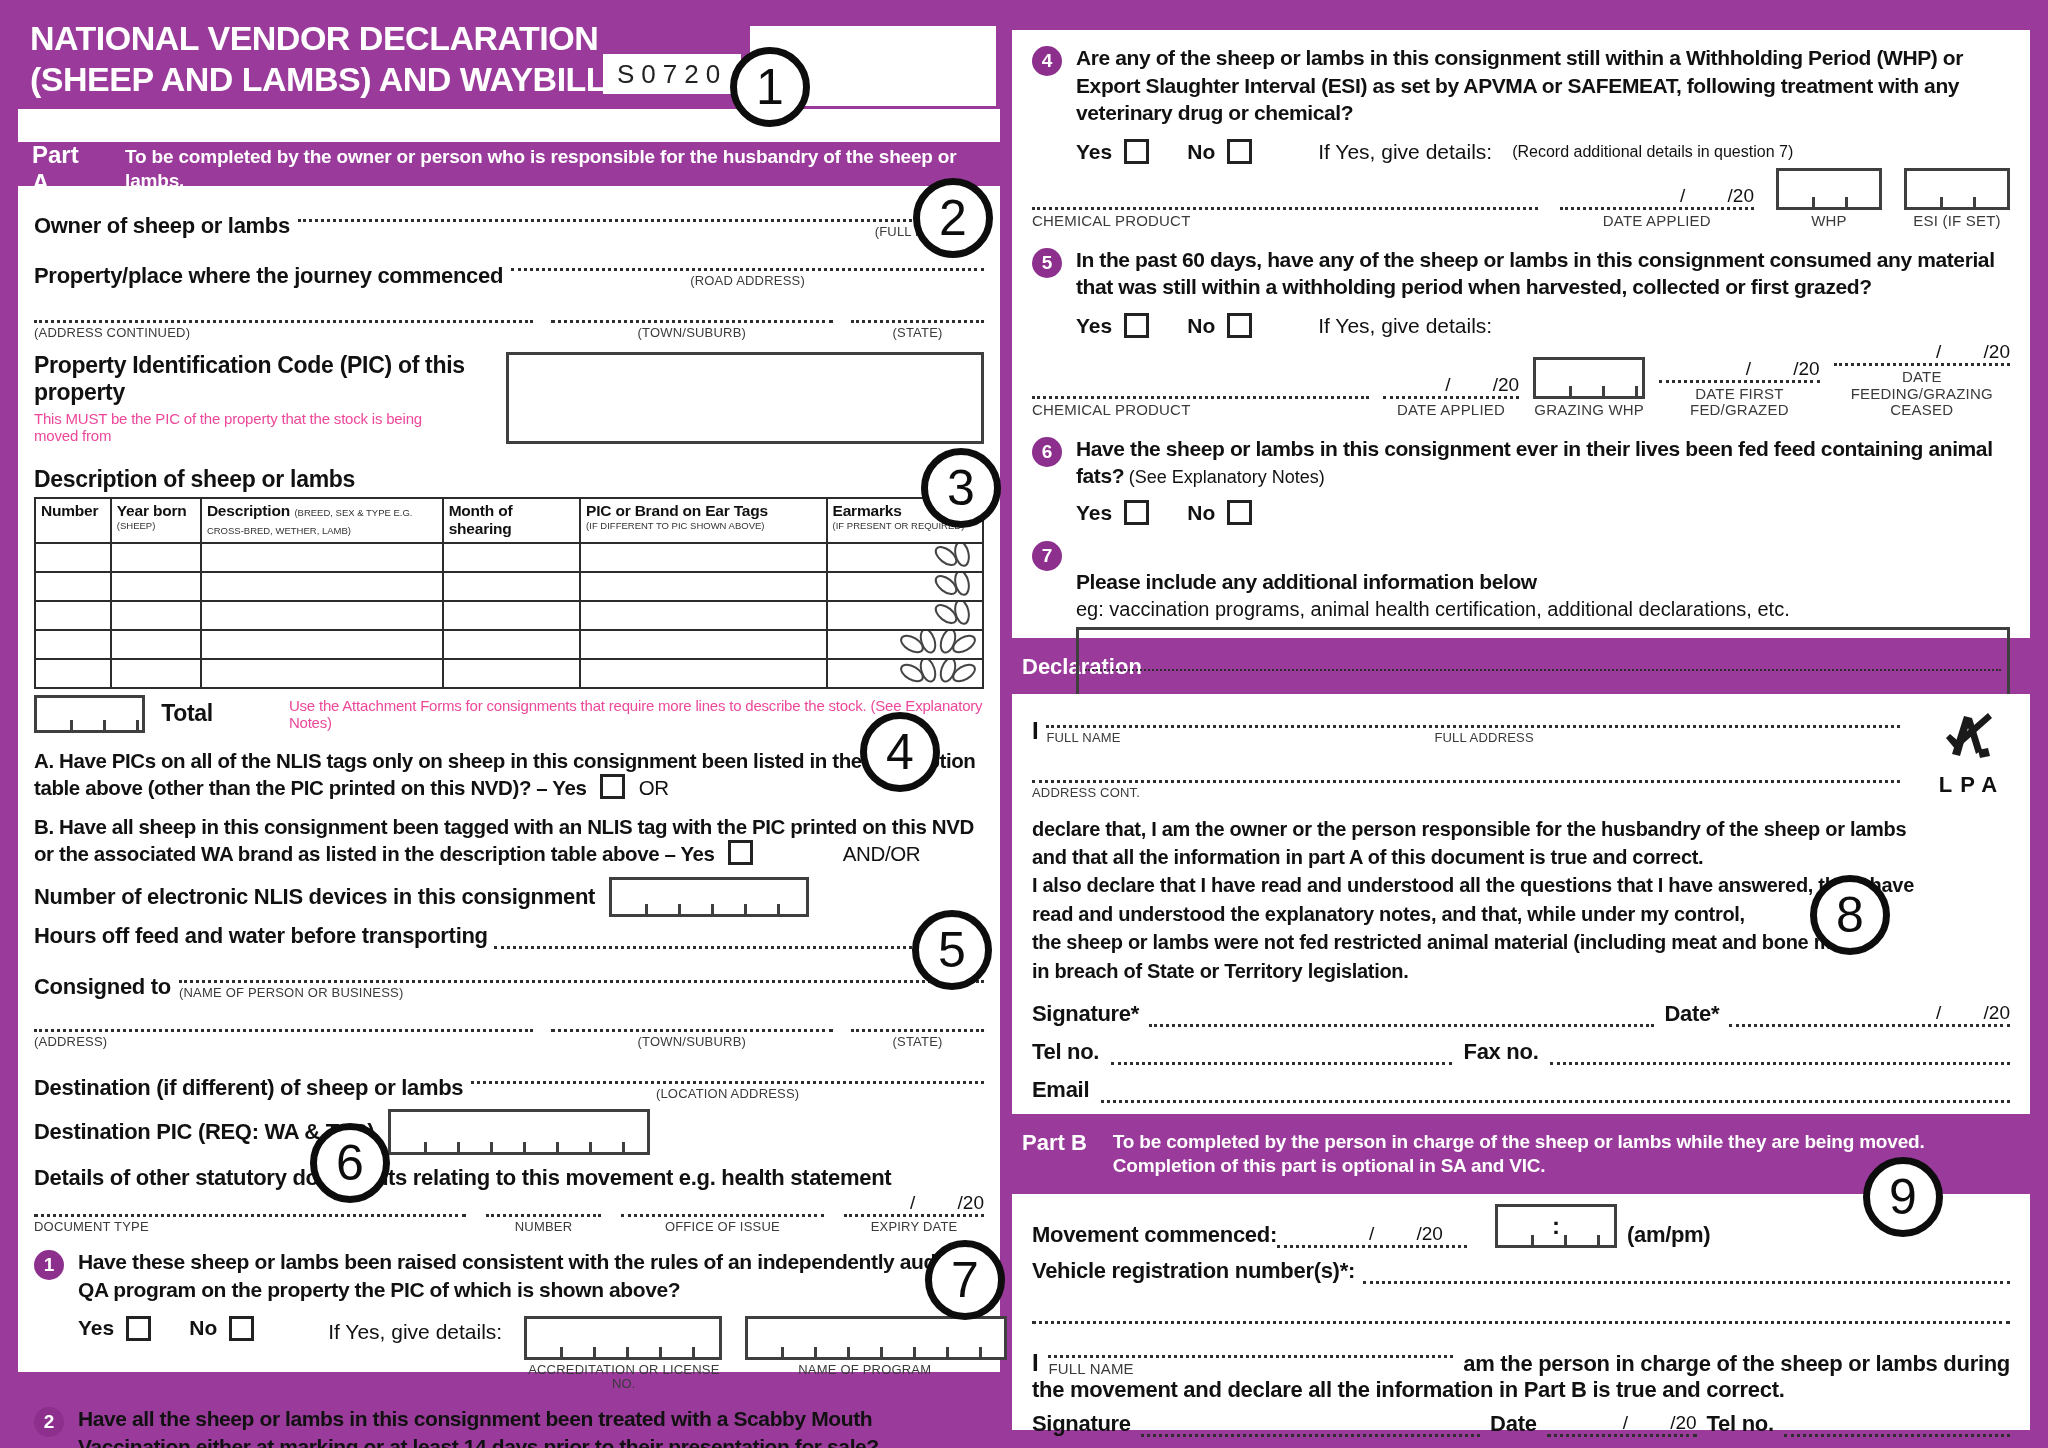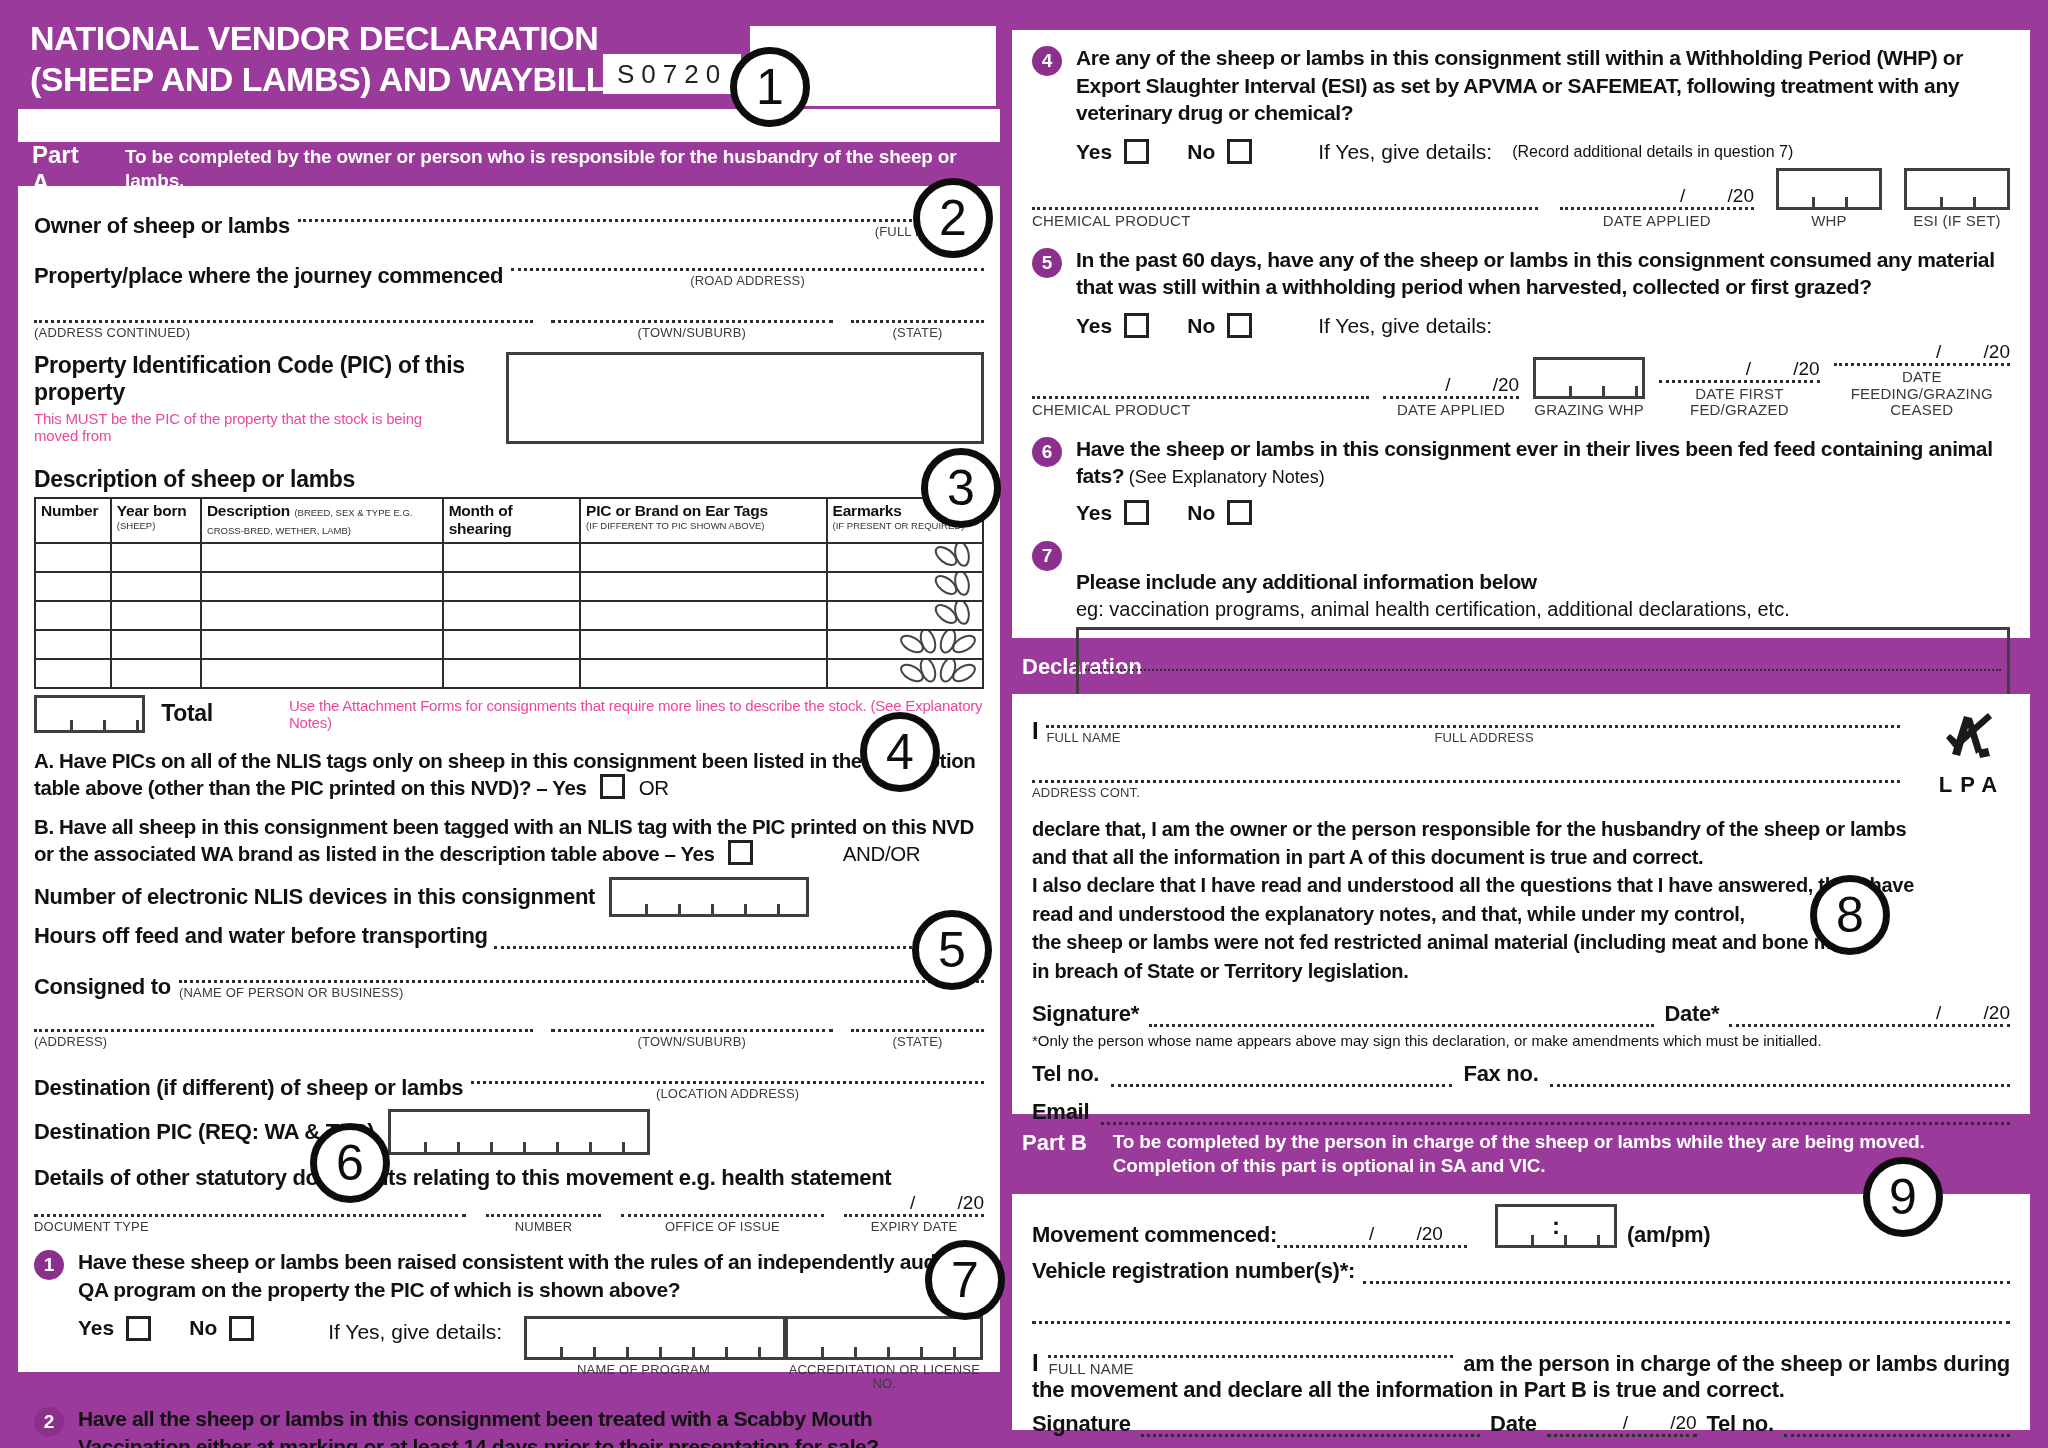--- a/index.html
+++ b/index.html
@@ -328,26 +328,26 @@
         <span class="yn">
             <span>Yes</span>
             <span class="cb"></span>
           </span>
         <span class="yn" style="margin-left:16px;">
             <span>No</span>
             <span class="cb"></span>
           </span>
         <span style="font-size:21px; margin-left:52px; margin-top:4px; white-space:nowrap;">If Yes, give details:</span>
         <div class="fld">
+          <div class="comb" style="width:198px; height:44px;"></div>
+          <div class="sub" style="text-align:center;">ACCREDITATION OR LICENSE NO.</div>
+        </div>
+        <div class="fld">
           <div class="comb" style="width:262px; height:44px;"></div>
           <div class="sub" style="text-align:center;">NAME OF PROGRAM</div>
-        </div>
-        <div class="fld">
-          <div class="comb" style="width:198px; height:44px;"></div>
-          <div class="sub" style="text-align:center;">ACCREDITATION OR LICENSE NO.</div>
         </div>
       </div>
 
       <div class="q" style="margin-top:14px;">
         <div class="qnum">2</div>
         <div class="bq" style="flex:1;">Have all the sheep or lambs in this consignment been treated with a Scabby Mouth Vaccination either at marking or at least 14 days prior to their presentation for sale?</div>
       </div>
 
     </div>
   </div>
@@ -494,21 +494,20 @@
         <div>the sheep or lambs were not fed restricted animal material (including meat and bone meal)</div>
         <div>in breach of State or Territory legislation.</div>
       </div>
 
       <div class="frow" style="margin-top:16px;">
         <span class="lbl">Signature*</span>
         <div class="line" style="flex:1.8; margin:0 10px;"></div>
         <span class="lbl">Date*</span>
         <div class="line" style="flex:1; margin-left:10px;"><span>/        /20</span></div>
       </div>
-      <div style="font-size:15px; margin-top:5px;">*Only the person whose name appears above may sign this declaration, or make amendments which must be initialled.</div>
 
       <div class="frow" style="margin-top:12px;">
         <span class="lbl">Tel no.</span>
         <div class="line" style="flex:1; margin:0 12px;"></div>
         <span class="lbl">Fax no.</span>
         <div class="line" style="flex:1.35; margin-left:12px;"></div>
       </div>
       <div class="frow" style="margin-top:12px;">
         <span class="lbl">Email</span>
         <div class="line" style="flex:1; margin-left:12px;"></div>

